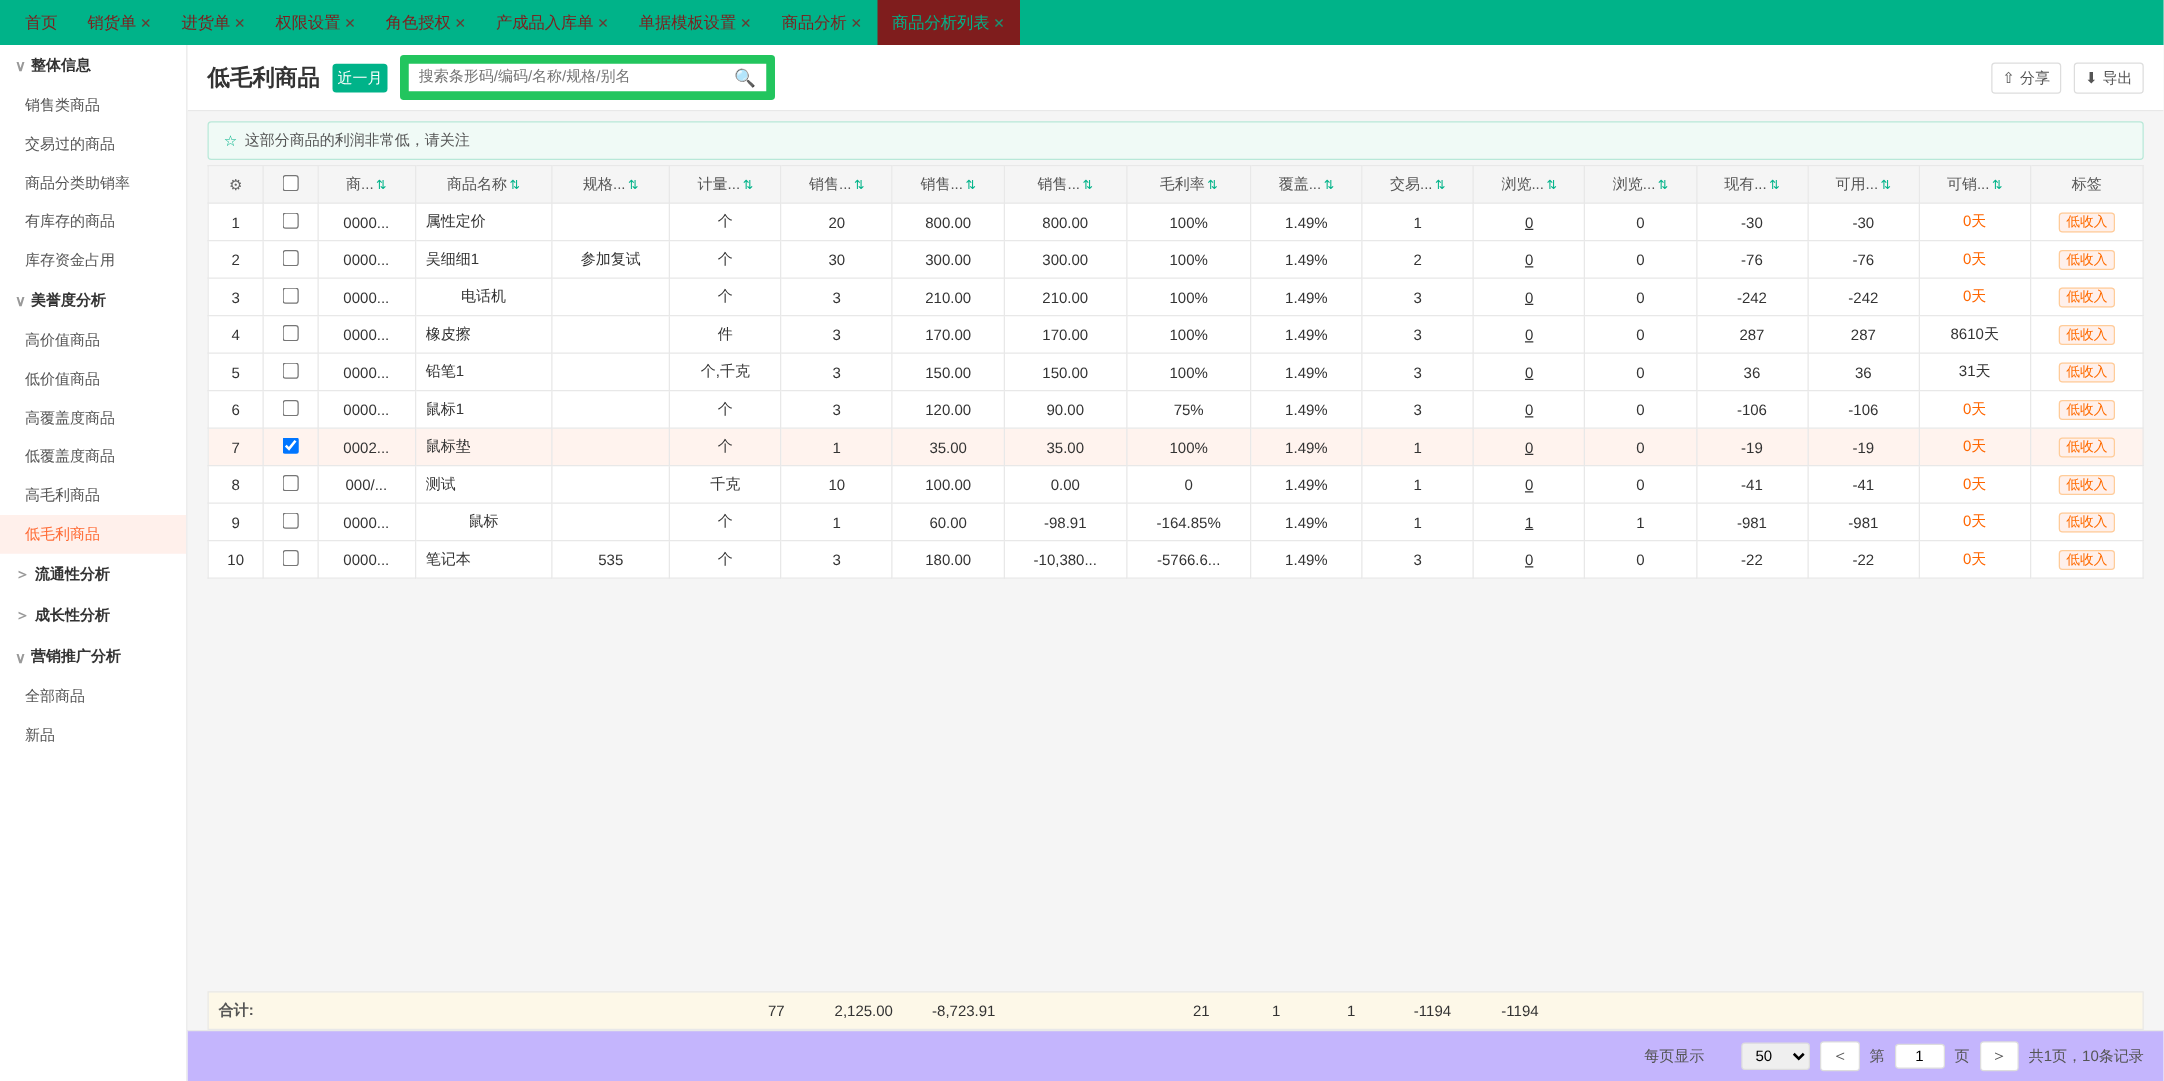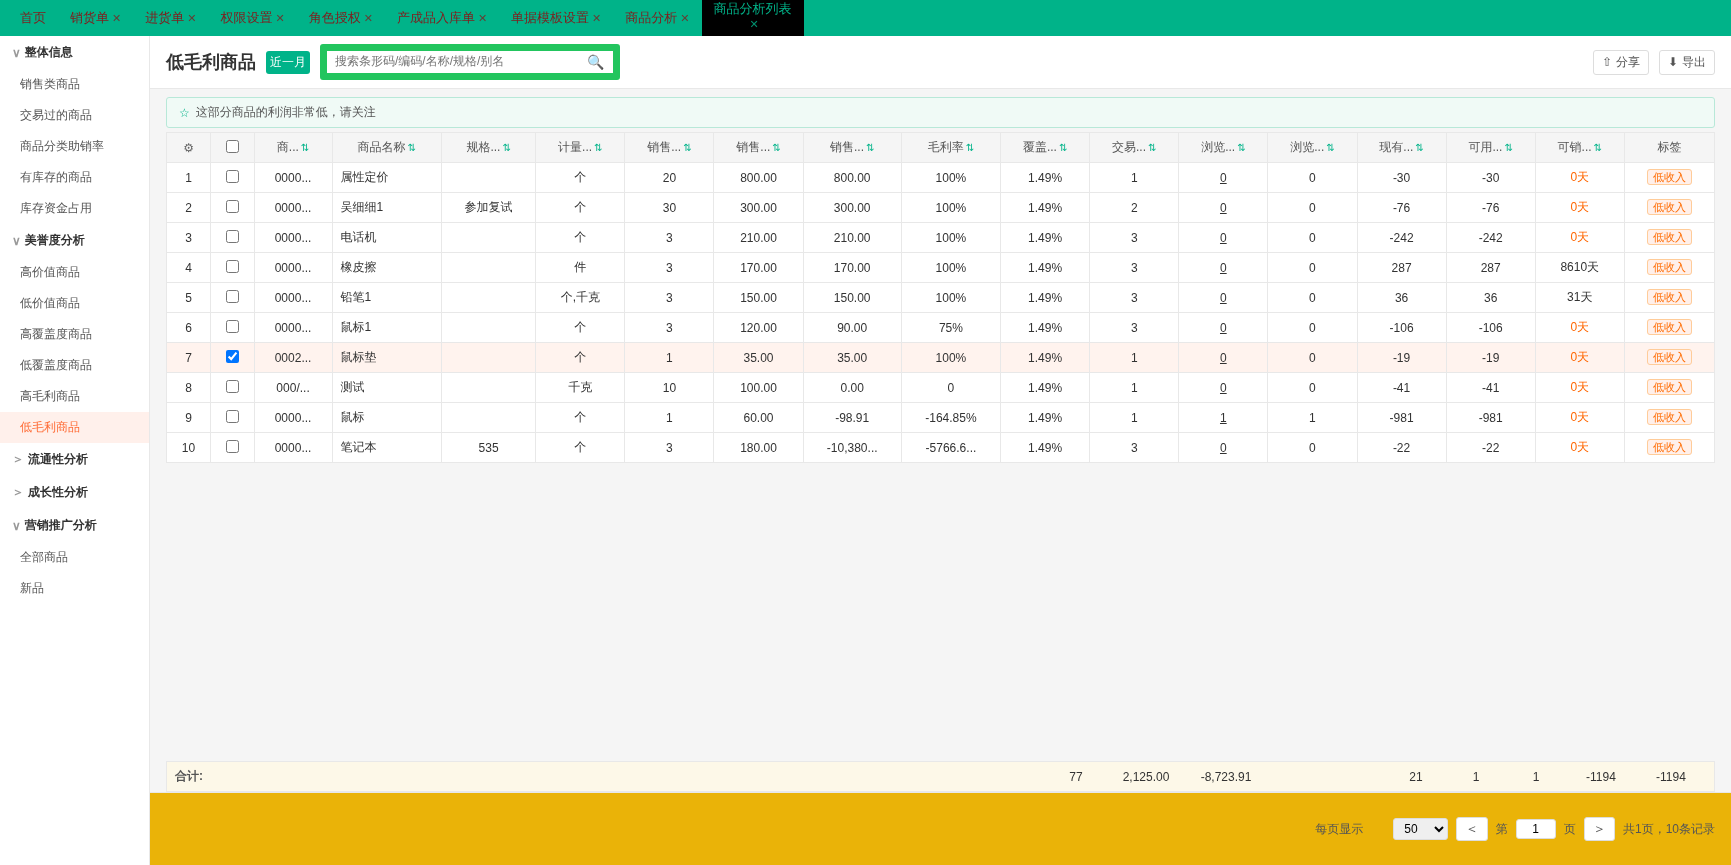--- a/index.html
+++ b/index.html
@@ -16,21 +16,21 @@
     .top-nav .nav-item {
       color: #7f1d1d;
       padding: 0 12px;
       height: 36px;
       display: flex;
       align-items: center;
       cursor: pointer;
       font-size: 13px;
       white-space: nowrap;
     }
-    .top-nav .nav-item.active { background: #000000; color: #00b389; flex-direction: column; }
+    .top-nav .nav-item.active { background: #7f1d1d; color: #00b389; }
     .nav-close { margin-left: 3px; font-size: 11px; opacity: 0.8; }
 
     
     .main-layout { display: flex; height: calc(100vh - 36px); }
 
     
     .sidebar {
       width: 150px;
       background: #fff;
       border-right: 1px solid #e8e8e8;
@@ -171,23 +171,23 @@
       margin: 0 16px;
       display: flex;
       align-items: center;
       padding: 6px 8px;
       font-size: 12px;
     }
     .footer-label { font-weight: bold; margin-right: 20px; color: #555; }
 
     
     .pagination-bar {
-      background: #eab308;
+      background: #c4b5fd;
       border-top: 1px solid #e8e8e8;
-      padding: 24px 16px;
+      padding: 8px 16px;
       display: flex;
       align-items: center;
       justify-content: flex-end;
       gap: 8px;
       font-size: 12px;
       color: #555;
     }
     .page-size-select {
       border: 1px solid #ddd;
       border-radius: 3px;
@@ -387,21 +387,21 @@
       <td>0</td>
       <td>-76</td>
       <td>-76</td>
       <td style="color:#ff6600;">0天</td>
       <td><span class="tag-low-income">低收入</span></td>
     </tr>
             <tr>
       <td>3</td>
       <td><input type="checkbox" style=""></td>
       <td>0000...</td>
-      <td style="text-align:left;">电话机</td>
+      <td style="text-align:center;">电话机</td>
       <td></td>
       <td>个</td>
       <td>3</td>
       <td>210.00</td>
       <td>210.00</td>
       <td>100%</td>
       <td>1.49%</td>
       <td>3</td>
       <td><span class="link-underline">0</span></td>
       <td>0</td>
@@ -507,21 +507,21 @@
       <td>0</td>
       <td>-41</td>
       <td>-41</td>
       <td style="color:#ff6600;">0天</td>
       <td><span class="tag-low-income">低收入</span></td>
     </tr>
             <tr>
       <td>9</td>
       <td><input type="checkbox" style=""></td>
       <td>0000...</td>
-      <td style="text-align:left;">鼠标</td>
+      <td style="text-align:center;">鼠标</td>
       <td></td>
       <td>个</td>
       <td>1</td>
       <td>60.00</td>
       <td>-98.91</td>
       <td>-164.85%</td>
       <td>1.49%</td>
       <td>1</td>
       <td><span class="link-underline">1</span></td>
       <td>1</td>
@@ -549,21 +549,21 @@
       <td>-22</td>
       <td style="color:#ff6600;">0天</td>
       <td><span class="tag-low-income">低收入</span></td>
     </tr>
           </tbody>
       </table>
     </div>
 
     <div class="table-footer">
       <span class="footer-label">合计:</span>
-      <div style="flex:1; display:flex; align-items:center;justify-content:flex-end;">
+      <div style="flex:1; display:flex; align-items:center;">
         <div style="width: 34px;"></div>
         <div style="width: 34px;"></div>
         <div style="width: 60px;"></div>
         <div style="width: 120px;"></div>
         <div style="width: 60px;"></div>
         <div style="width: 60px;"></div>
         <div style="width: 60px; text-align:center;">77</div>
         <div style="width: 80px; text-align:center;">2,125.00</div>
         <div style="width: 80px; text-align:center;">-8,723.91</div>
         <div style="width: 60px;"></div>

